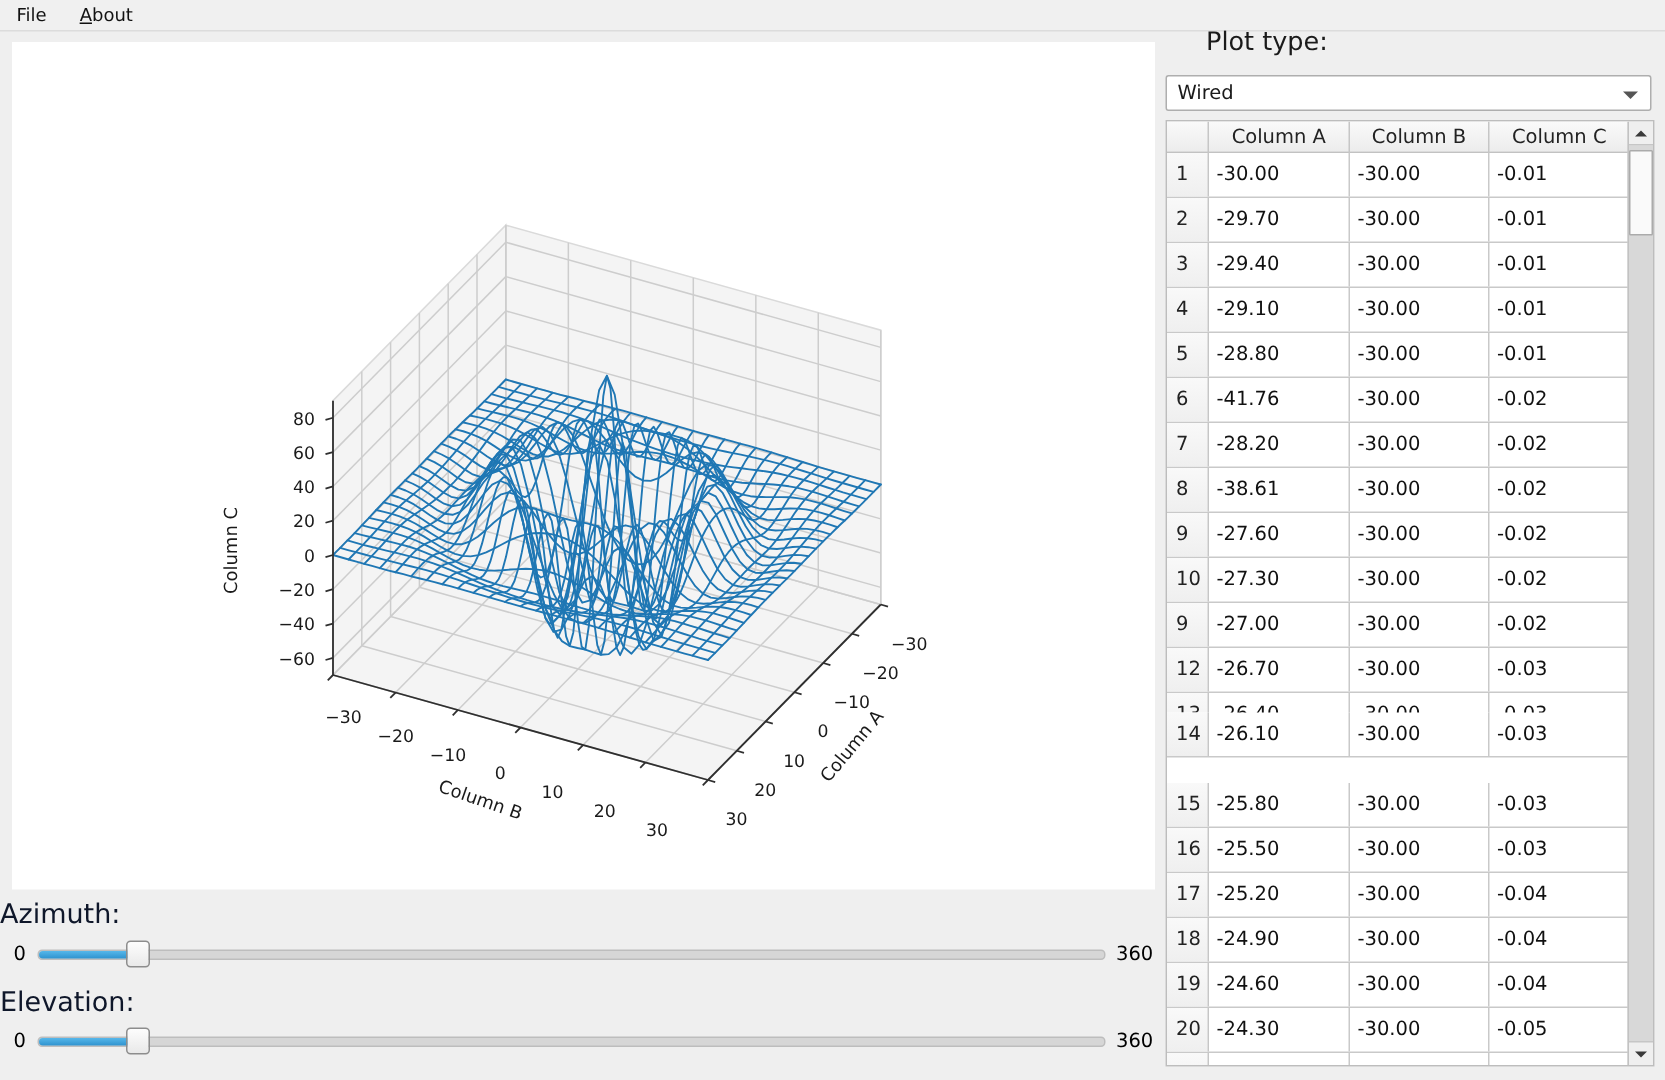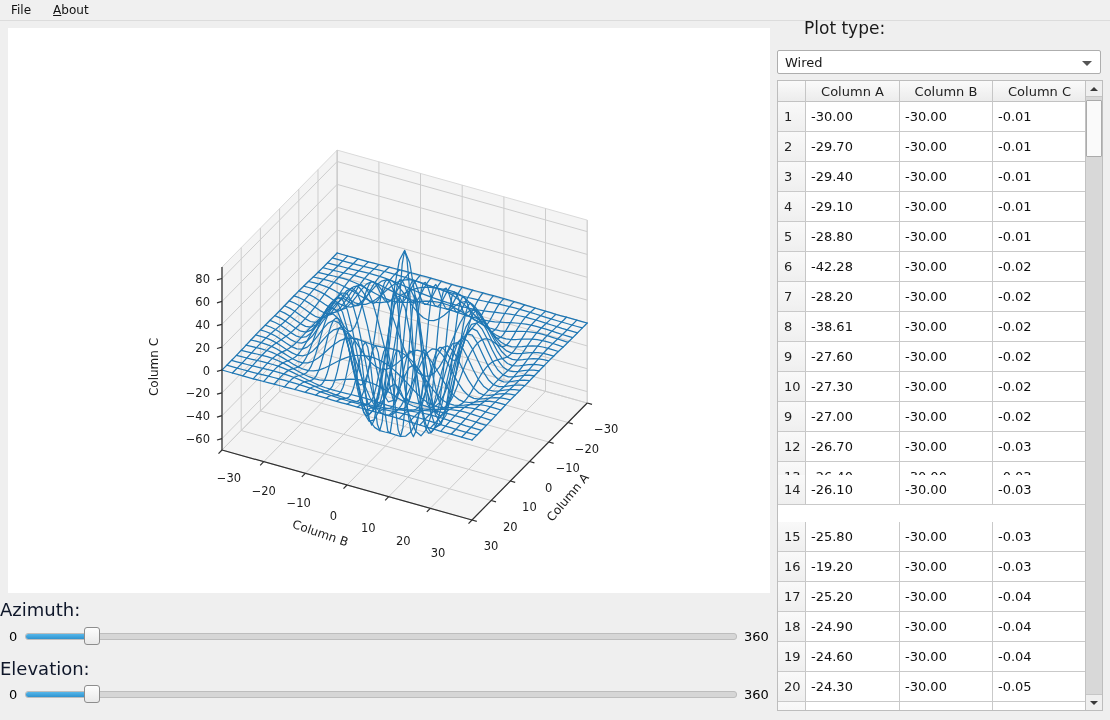--- a/index.html
+++ b/index.html
@@ -259,21 +259,21 @@
         <div class="td col-c">-0.01</div>
       </div>
       <div class="tbody-row" style="top: 141px;">
         <div class="td-num">5</div>
         <div class="td col-a">-28.80</div>
         <div class="td col-b">-30.00</div>
         <div class="td col-c">-0.01</div>
       </div>
       <div class="tbody-row" style="top: 171px;">
         <div class="td-num">6</div>
-        <div class="td col-a">-42.28</div>
+        <div class="td col-a">-41.76</div>
         <div class="td col-b">-30.00</div>
         <div class="td col-c">-0.02</div>
       </div>
       <div class="tbody-row" style="top: 201px;">
         <div class="td-num">7</div>
         <div class="td col-a">-28.20</div>
         <div class="td col-b">-30.00</div>
         <div class="td col-c">-0.02</div>
       </div>
       <div class="tbody-row" style="top: 231px;">
@@ -319,21 +319,21 @@
         <div class="td col-c">-0.03</div>
       </div>
       <div class="tbody-row" style="top: 441px;">
         <div class="td-num">15</div>
         <div class="td col-a">-25.80</div>
         <div class="td col-b">-30.00</div>
         <div class="td col-c">-0.03</div>
       </div>
       <div class="tbody-row" style="top: 471px;">
         <div class="td-num">16</div>
-        <div class="td col-a">-19.20</div>
+        <div class="td col-a">-25.50</div>
         <div class="td col-b">-30.00</div>
         <div class="td col-c">-0.03</div>
       </div>
       <div class="tbody-row" style="top: 501px;">
         <div class="td-num">17</div>
         <div class="td col-a">-25.20</div>
         <div class="td col-b">-30.00</div>
         <div class="td col-c">-0.04</div>
       </div>
       <div class="tbody-row" style="top: 531px; text-align: center;">

